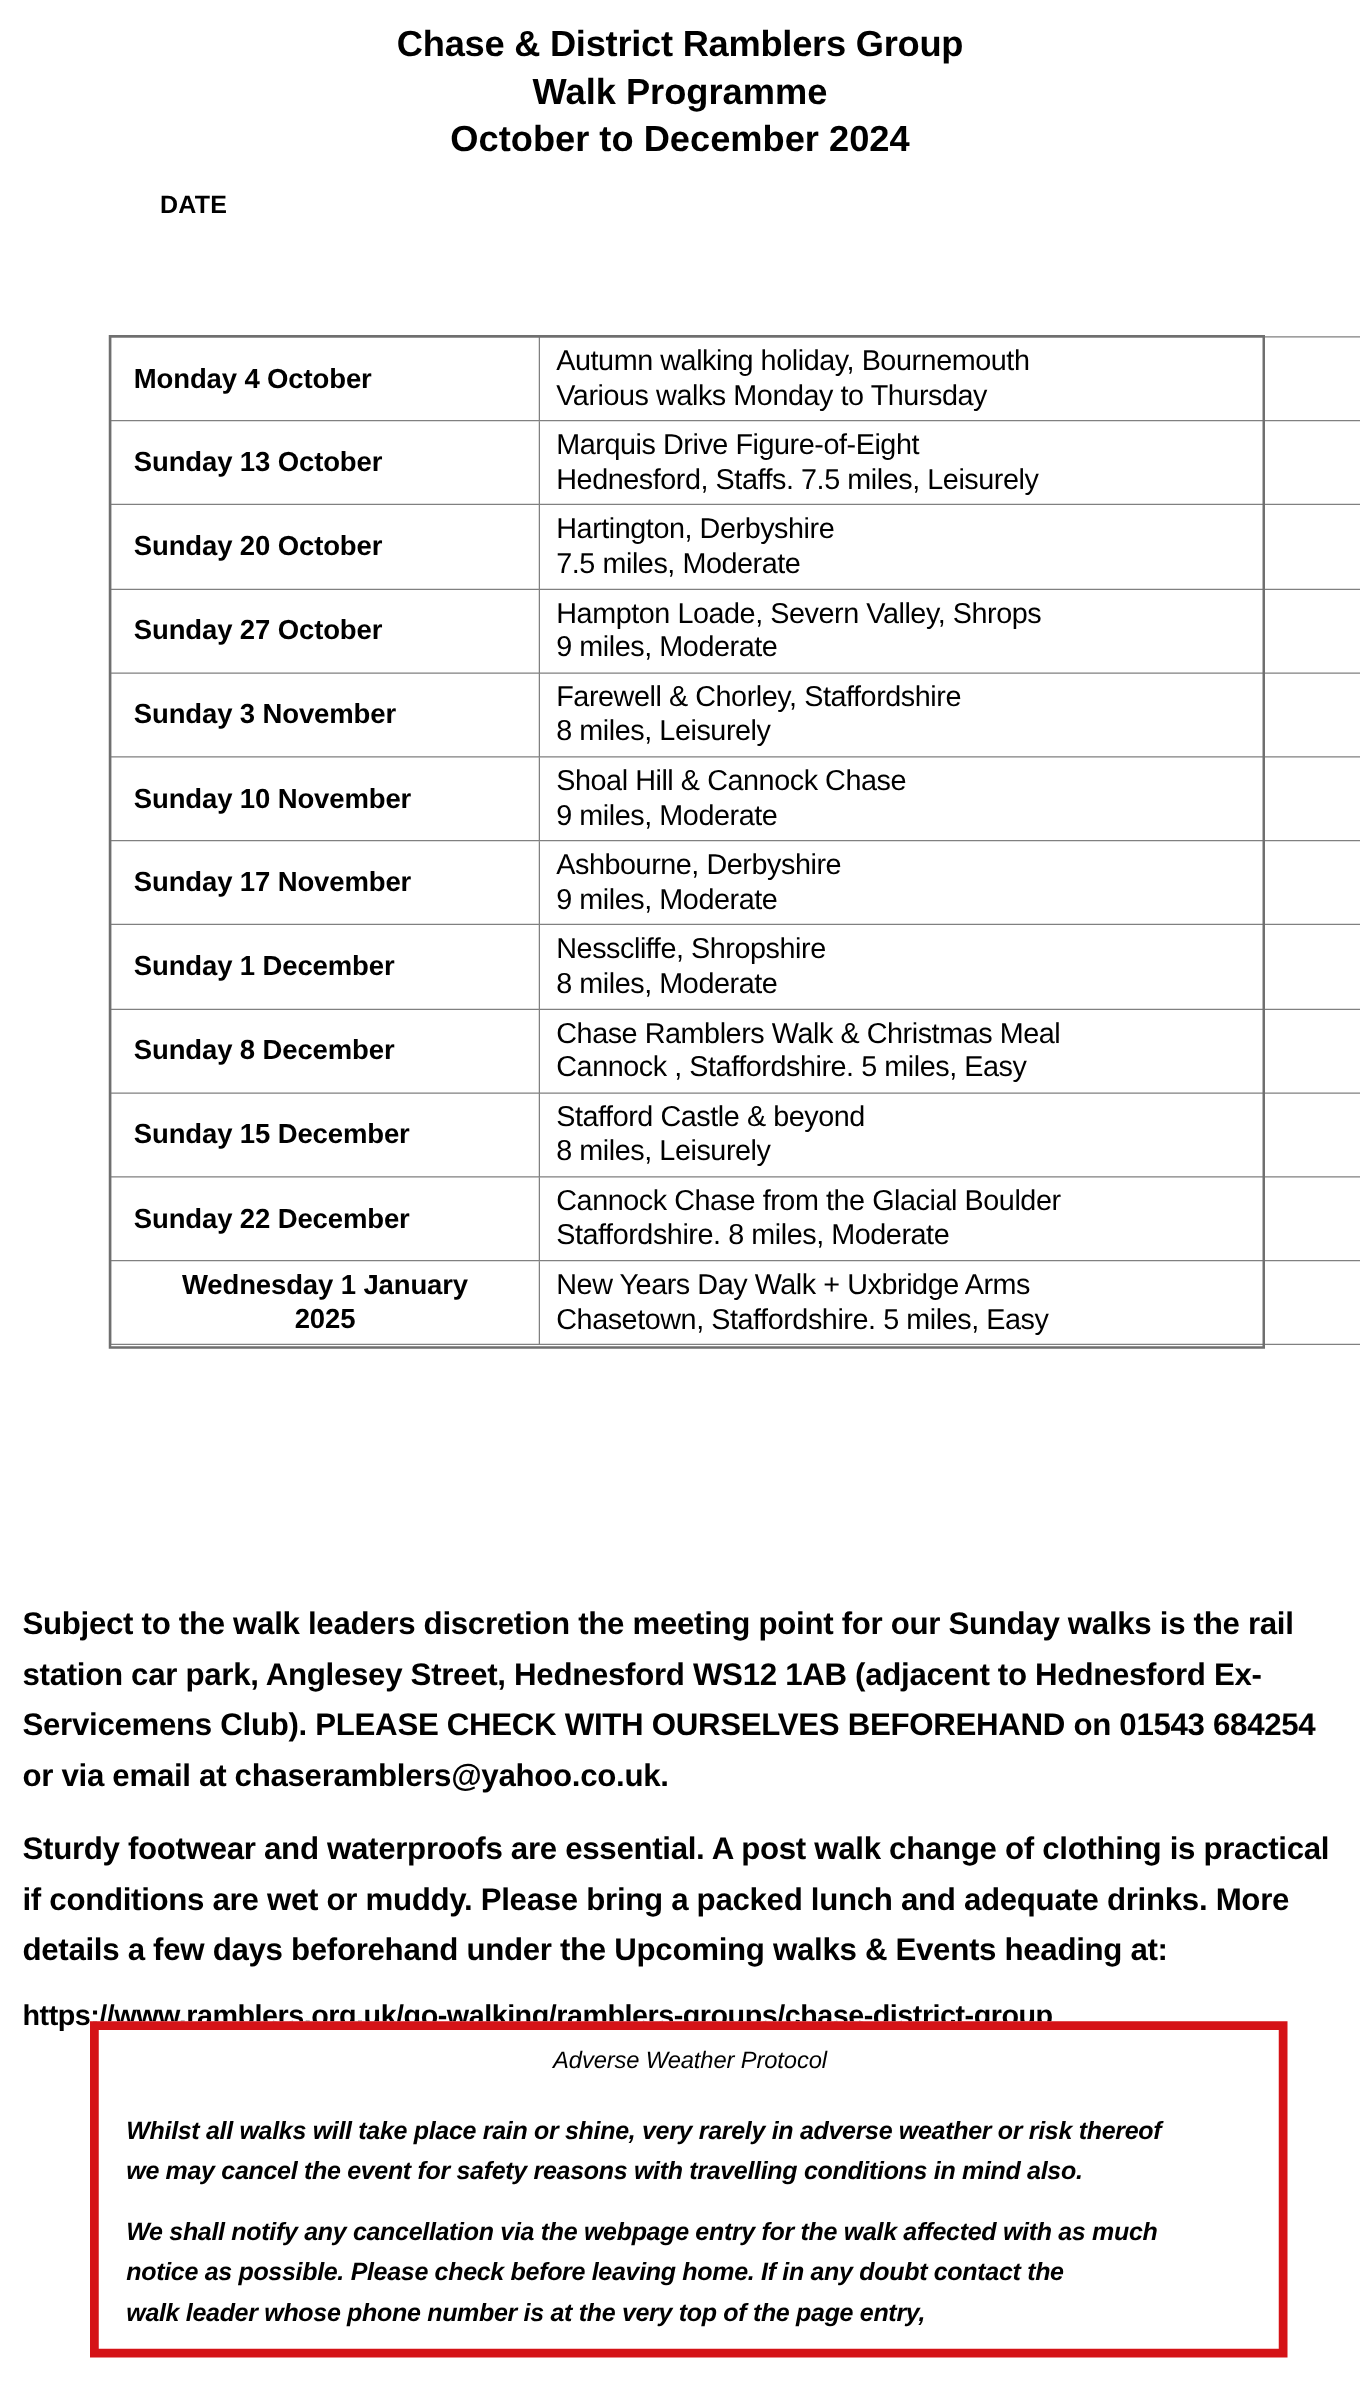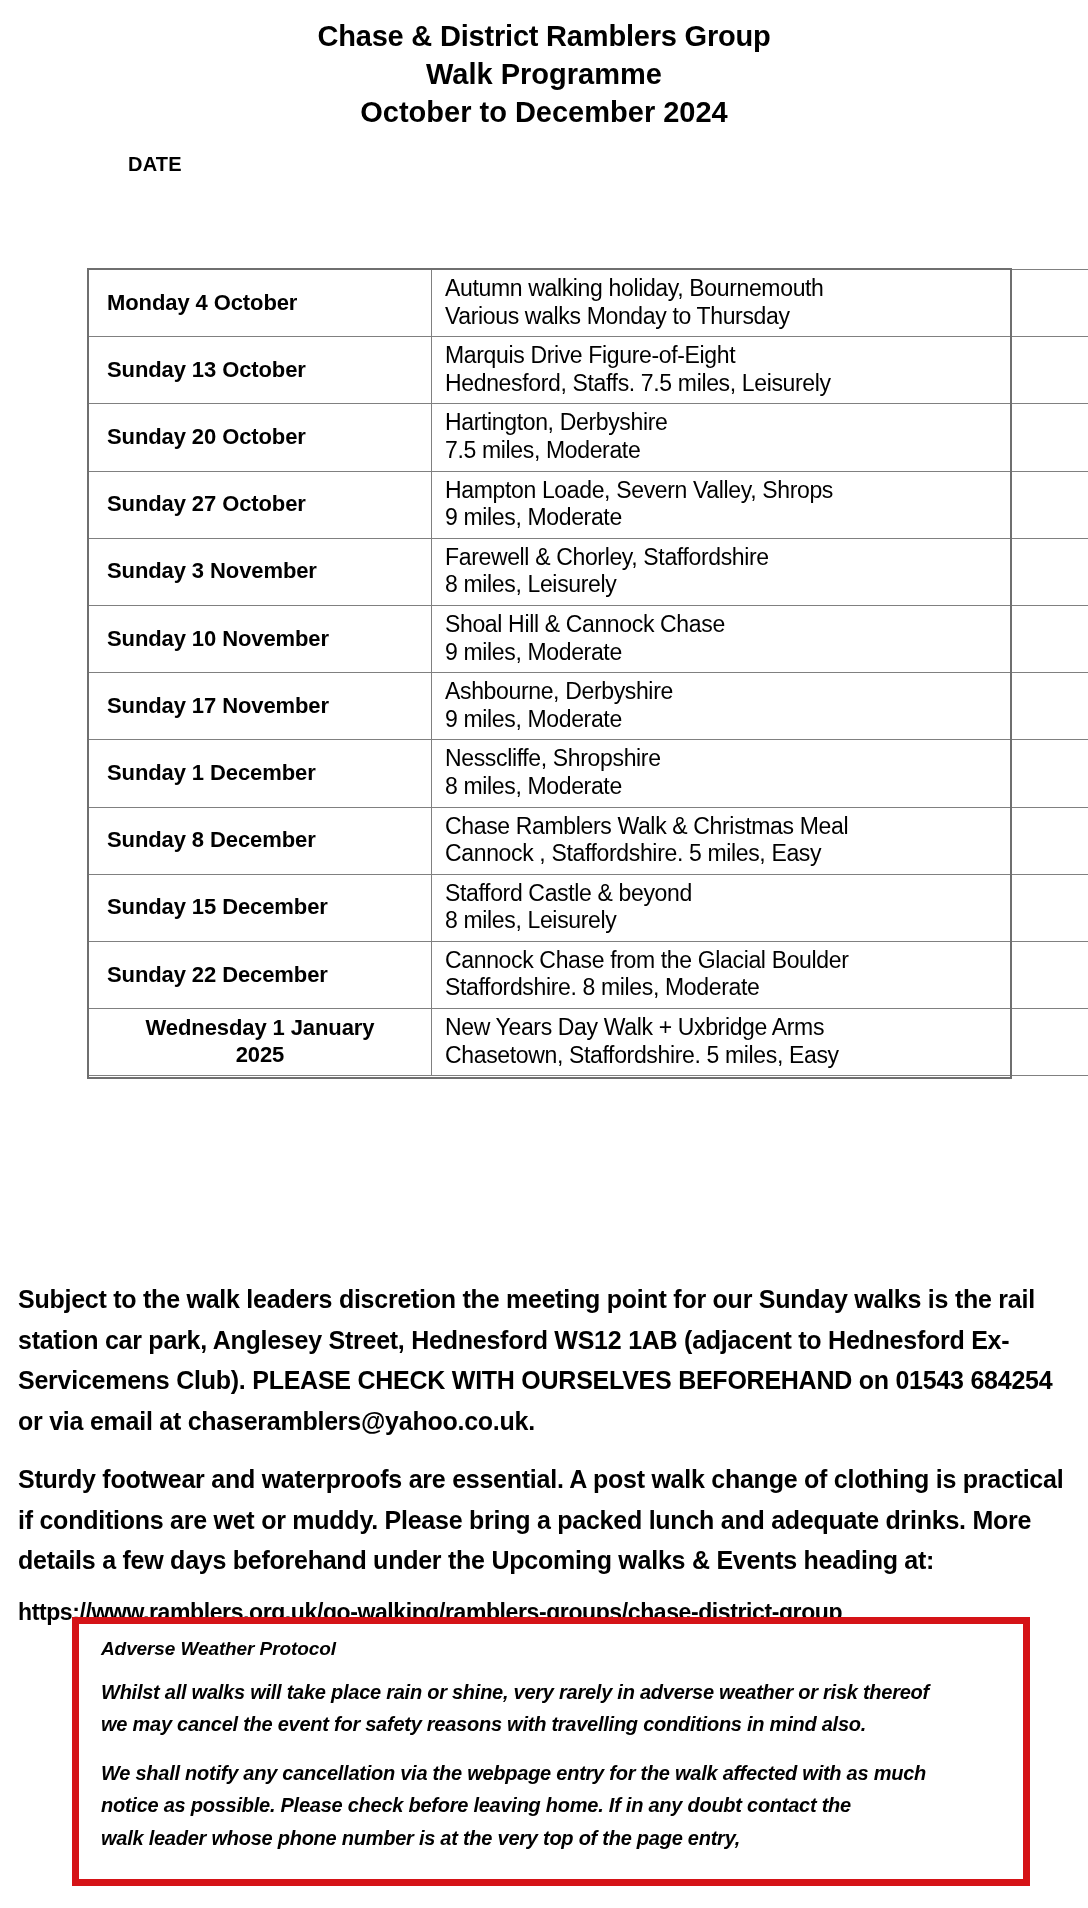--- a/index.html
+++ b/index.html
@@ -143,24 +143,25 @@
     height: 269px;
     border: 7px solid #d51317;
     box-sizing: border-box;
     background: #ffffff;
   }
   .weather-inner {
     padding: 14px 20px 10px 22px;
   }
   .wb-title {
     font-size: 19px;
-    font-weight: bold;
+    font-weight: normal;
     font-style: italic;
     letter-spacing: -0.1px;
-    margin: 0 0 16px 0;
+    margin: 0 0 29px 0;
+    text-align: center;
   }
   .wb-para {
     font-size: 20px;
     font-weight: bold;
     font-style: italic;
     line-height: 1.62;
     letter-spacing: -0.25px;
     margin: 0 0 16px 0;
   }
   .wb-para:last-child { margin-bottom: 0; }

